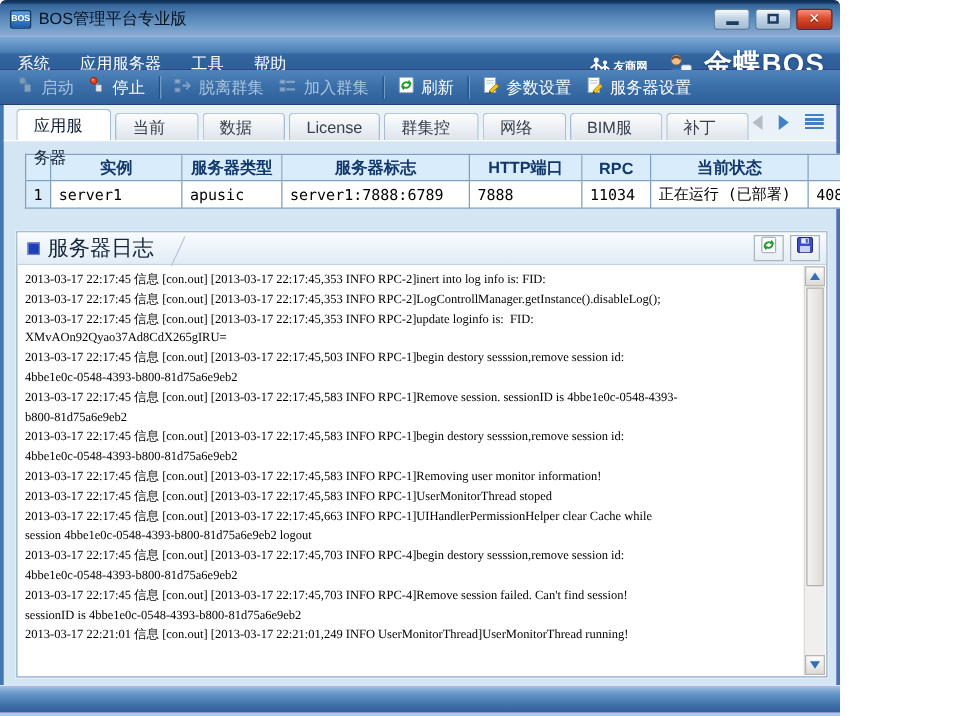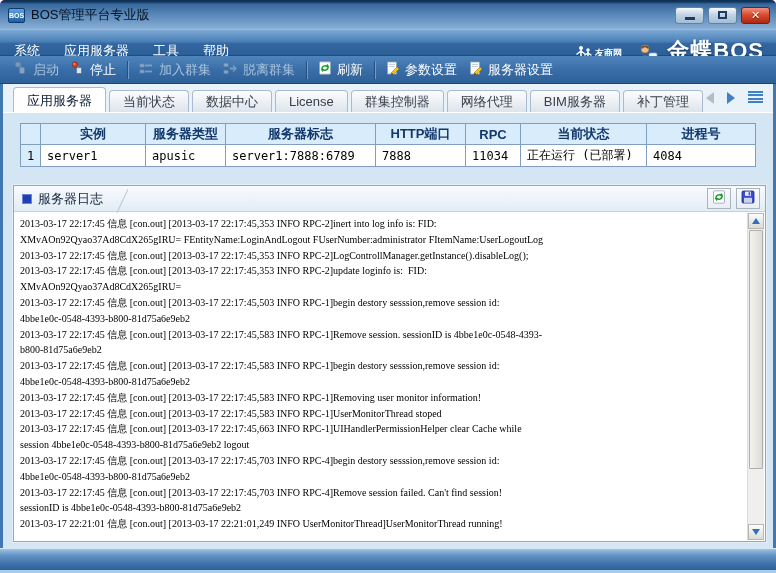--- a/index.html
+++ b/index.html
@@ -1,17 +1,17 @@
 <!DOCTYPE html>
 <html><head>
 <meta charset="utf-8">
 <style>
   * { margin:0; padding:0; box-sizing:border-box; }
   body { width:776px; height:573px; background:#fff; font-family:"Liberation Sans","DejaVu Sans",sans-serif; }
-  .window { width:776px; height:573px; display:flex; flex-direction:column; border-radius:5px 5px 0 0; overflow:hidden; background:#d946ef; }
+  .window { width:672px; height:573px; display:flex; flex-direction:column; border-radius:5px 5px 0 0; overflow:hidden; background:#d946ef; }
 
   
   .titlebar { height:30px; flex:0 0 30px; display:flex; align-items:center; padding:0 6px 0 8px;
     background:linear-gradient(180deg,#0e2f52 0,#123a63 2px,#38679c 4px,#5d8cbd 16px,#85abd2 28px,#9dbdde 30px); }
   .app-icon { width:17px; height:15px; border-radius:2px; border:1px solid #0f3a6b;
     background:linear-gradient(#5da0e2,#1c5fa8); color:#fff; font-size:7px; font-weight:bold;
     display:flex; align-items:center; justify-content:center; }
   .title-text { margin-left:6px; font-size:13px; color:#06121f; }
   .win-buttons { margin-left:auto; display:flex; gap:4px; }
   .win-btn { width:29px; height:17px; border-radius:3px; border:1px solid #64809f; cursor:default;
@@ -58,21 +58,21 @@
     border:1px solid #7e9fbf; padding:0 2px; white-space:nowrap; overflow:hidden; }
   .server-table td { height:22px; border:1px solid #7e9fbf; padding:0 6px; color:#000;
     font-family:"DejaVu Sans Mono",monospace; font-size:12px; white-space:nowrap; overflow:hidden; }
   .server-table td.num { background:#d9ecfc; text-align:center; padding:0; }
 
   
   .log-panel { margin:18px -7px 0 -7px; flex:1; border:1px solid #8fa9c2; background:#fff;
     display:flex; flex-direction:column; min-height:0; box-shadow:0 0 0 1px #e4eef7; }
   .log-header { height:26px; flex:0 0 26px; background:linear-gradient(#f8fbfe,#e2ecf5);
     border-bottom:1px solid #c3d2e0; display:flex; align-items:center; padding:0 5px 0 8px; }
-  .log-title { display:flex; align-items:center; gap:6px; font-size:13px; color:#14253c; padding-right:22px; position:relative; height:100%; }
+  .log-title { display:flex; align-items:center; gap:6px; font-size:17px; color:#14253c; padding-right:22px; position:relative; height:100%; }
   .log-title::after { content:""; position:absolute; right:2px; top:2px; width:1px; height:26px; background:#b9c8d8; transform:rotate(25deg); }
   .sq-icon { width:10px; height:10px; background:#1f3fb4; border:1px solid #6d84d6; }
   .log-actions { margin-left:auto; display:flex; gap:5px; }
   .mini-btn { width:24px; height:21px; border:1px solid #a8b4c0; background:linear-gradient(#fafcfe,#e9eef3);
     display:flex; align-items:center; justify-content:center; cursor:default; }
 
   .log-body { flex:1; position:relative; padding:4px 24px 3px 6px; overflow:hidden;
     font-family:Liberation Serif, serif; font-size:10px; line-height:15.8px; color:#000; }
   .log-line { white-space:pre; height:15.8px; overflow:hidden; }
 
@@ -161,38 +161,38 @@
             <circle cx="4" cy="3.6" r="2.7" fill="#e8431c" stroke="#8a2008" stroke-width="0.7"></circle>
             <circle cx="3.2" cy="2.8" r="0.9" fill="#f8a08a"></circle>
           </svg>
       </span>
       <span>停止</span>
     </div>
     <div class="tool-sep"></div>
     <div class="tool-btn disabled">
       <span>
         <svg width="15" height="13" viewBox="0 0 15 13">
+            <rect x="1" y="1.5" width="4" height="3" fill="#c9d6e2" stroke="#8aa0b4" stroke-width="0.7"></rect>
+            <rect x="1" y="8.5" width="4" height="3" fill="#c9d6e2" stroke="#8aa0b4" stroke-width="0.7"></rect>
+            <rect x="7" y="5.6" width="6" height="1.8" fill="#b7c8d8"></rect>
+            <path d="M10 3.5 l3 3 l-3 3" fill="none" stroke="#b7c8d8" stroke-width="1.2"></path>
+          </svg>
+      </span>
+      <span>脱离群集</span>
+    </div>
+    <div class="tool-btn disabled">
+      <span>
+        <svg width="15" height="13" viewBox="0 0 15 13">
             <rect x="1" y="2" width="4" height="3" fill="#c9d6e2" stroke="#8aa0b4" stroke-width="0.7"></rect>
             <rect x="6" y="2.6" width="7" height="1.8" fill="#b7c8d8"></rect>
             <rect x="1" y="8" width="4" height="3" fill="#c9d6e2" stroke="#8aa0b4" stroke-width="0.7"></rect>
             <rect x="6" y="8.6" width="7" height="1.8" fill="#b7c8d8"></rect>
           </svg>
       </span>
       <span>加入群集</span>
-    </div>
-    <div class="tool-btn disabled">
-      <span>
-        <svg width="15" height="13" viewBox="0 0 15 13">
-            <rect x="1" y="1.5" width="4" height="3" fill="#c9d6e2" stroke="#8aa0b4" stroke-width="0.7"></rect>
-            <rect x="1" y="8.5" width="4" height="3" fill="#c9d6e2" stroke="#8aa0b4" stroke-width="0.7"></rect>
-            <rect x="7" y="5.6" width="6" height="1.8" fill="#b7c8d8"></rect>
-            <path d="M10 3.5 l3 3 l-3 3" fill="none" stroke="#b7c8d8" stroke-width="1.2"></path>
-          </svg>
-      </span>
-      <span>脱离群集</span>
     </div>
     <div class="tool-sep"></div>
     <div class="tool-btn">
       <span>
         <svg width="14" height="14" viewBox="0 0 14 14">
             <rect x="1.5" y="0.8" width="11" height="12.4" rx="1" fill="#fdfefe" stroke="#8fa2b4" stroke-width="0.8"></rect>
             <path d="M4 8.5 a3.2 3.2 0 0 1 5.4-2.8" fill="none" stroke="#1f9e2c" stroke-width="1.5"></path>
             <polygon points="9.2,2.8 11.4,6 7.8,5.9" fill="#1f9e2c"></polygon>
             <path d="M10 5.5 a3.2 3.2 0 0 1-5.4 2.8" fill="none" stroke="#1f9e2c" stroke-width="1.5"></path>
             <polygon points="4.8,11.2 2.6,8 6.2,8.1" fill="#1f9e2c"></polygon>
@@ -309,21 +309,20 @@
                     <rect x="4" y="1.6" width="6" height="4.2" fill="#e9edf8"></rect>
                     <rect x="7.6" y="2.2" width="1.6" height="3" fill="#3d4cc9"></rect>
                     <rect x="3" y="7.8" width="8" height="5" fill="#c9d2ea"></rect>
                   </svg>
               </span>
             </div>
           </div>
         </div>
         <div class="log-body">
           <div class="log-line">2013-03-17 22:17:45 信息 [con.out] [2013-03-17 22:17:45,353 INFO RPC-2]inert into log info is: FID:</div>
-          <div class="log-line">XMvAOn92Qyao37Ad8CdX265gIRU= FEntityName:LoginAndLogout FUserNumber:administrator FItemName:UserLogoutLog</div>
           <div class="log-line">2013-03-17 22:17:45 信息 [con.out] [2013-03-17 22:17:45,353 INFO RPC-2]LogControllManager.getInstance().disableLog();</div>
           <div class="log-line">2013-03-17 22:17:45 信息 [con.out] [2013-03-17 22:17:45,353 INFO RPC-2]update loginfo is:  FID:</div>
           <div class="log-line">XMvAOn92Qyao37Ad8CdX265gIRU=</div>
           <div class="log-line">2013-03-17 22:17:45 信息 [con.out] [2013-03-17 22:17:45,503 INFO RPC-1]begin destory sesssion,remove session id:</div>
           <div class="log-line">4bbe1e0c-0548-4393-b800-81d75a6e9eb2</div>
           <div class="log-line">2013-03-17 22:17:45 信息 [con.out] [2013-03-17 22:17:45,583 INFO RPC-1]Remove session. sessionID is 4bbe1e0c-0548-4393-</div>
           <div class="log-line">b800-81d75a6e9eb2</div>
           <div class="log-line">2013-03-17 22:17:45 信息 [con.out] [2013-03-17 22:17:45,583 INFO RPC-1]begin destory sesssion,remove session id:</div>
           <div class="log-line">4bbe1e0c-0548-4393-b800-81d75a6e9eb2</div>
           <div class="log-line">2013-03-17 22:17:45 信息 [con.out] [2013-03-17 22:17:45,583 INFO RPC-1]Removing user monitor information!</div>

